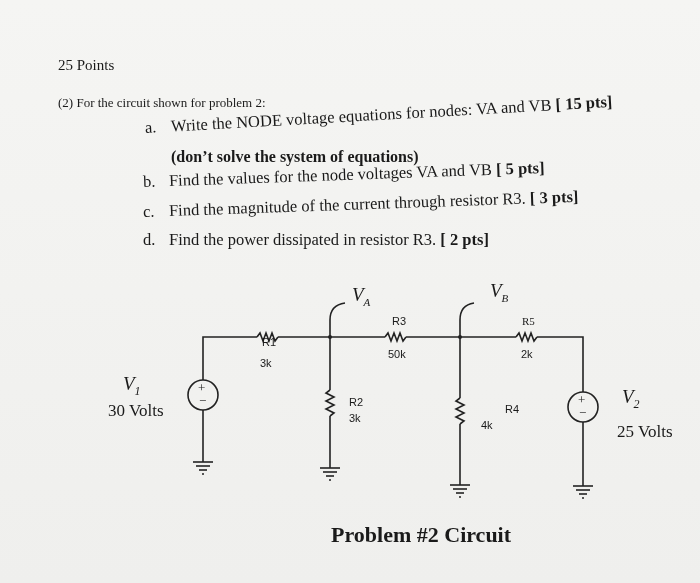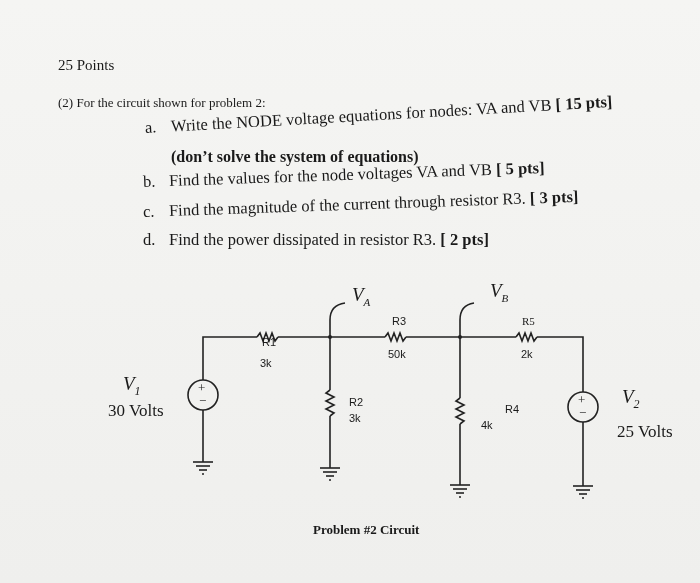--- a/index.html
+++ b/index.html
@@ -22,21 +22,21 @@
   .a { left: 145px; top: 118px; transform: rotate(-3.2deg); transform-origin: left center; }
   .a2 { left: 171px; top: 148px; font-size: 16px; font-weight: bold; }
   .b { left: 143px; top: 172px; transform: rotate(-2deg); transform-origin: left center; }
   .c { left: 143px; top: 202px; transform: rotate(-2deg); transform-origin: left center; }
   .d { left: 143px; top: 230px; }
   .bold { font-weight: bold; }
   .circuit { position: absolute; left: 0; top: 0; }
   .clabel { font-family: "Liberation Sans", sans-serif; font-size: 11px; position: absolute; }
   .vlabel { font-family: "Liberation Serif", serif; font-style: italic; position: absolute; font-size: 19px; }
   .vval { font-family: "Liberation Serif", serif; position: absolute; font-size: 17px; }
-  .caption { left: 313px; top: 522px; font-size: 13px; font-weight: bold; }
+  .caption { left: 331px; top: 522px; font-size: 22px; font-weight: bold; }
 </style>
 </head>
 <body>
 
 <div class="page">
 
   <div class="txt points">25 Points</div>
   <div class="txt intro">(2) For the circuit shown for problem 2:</div>
 
   <div class="txt item a">

